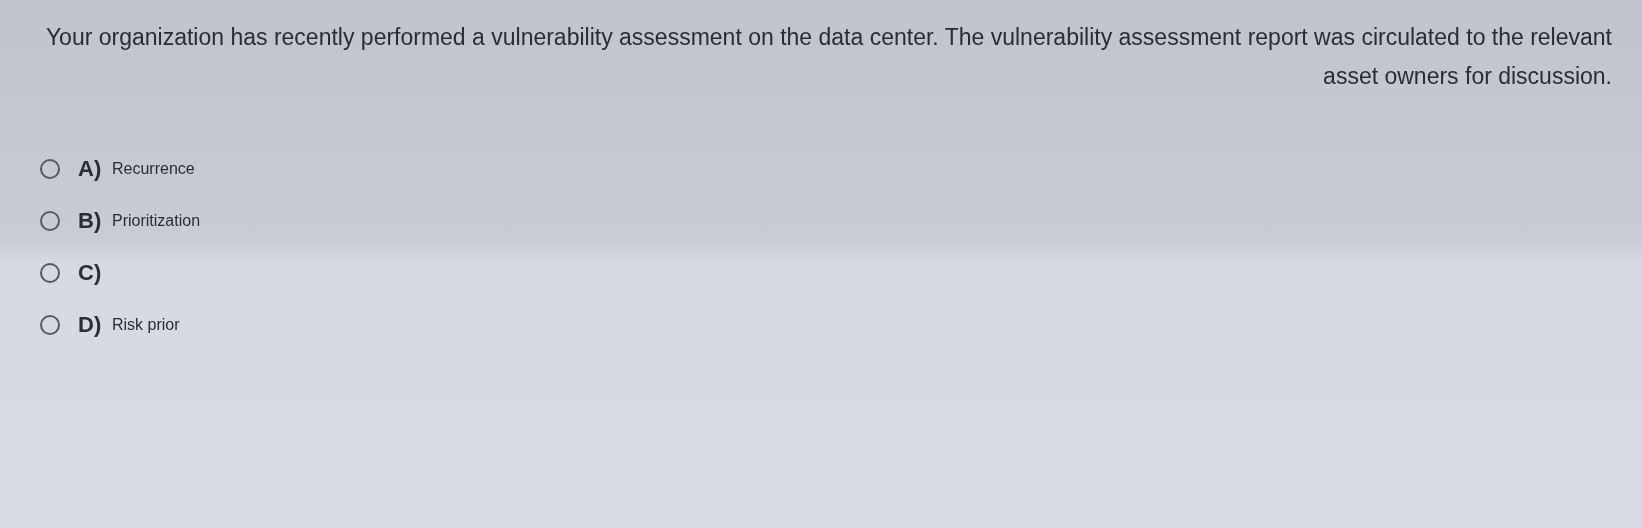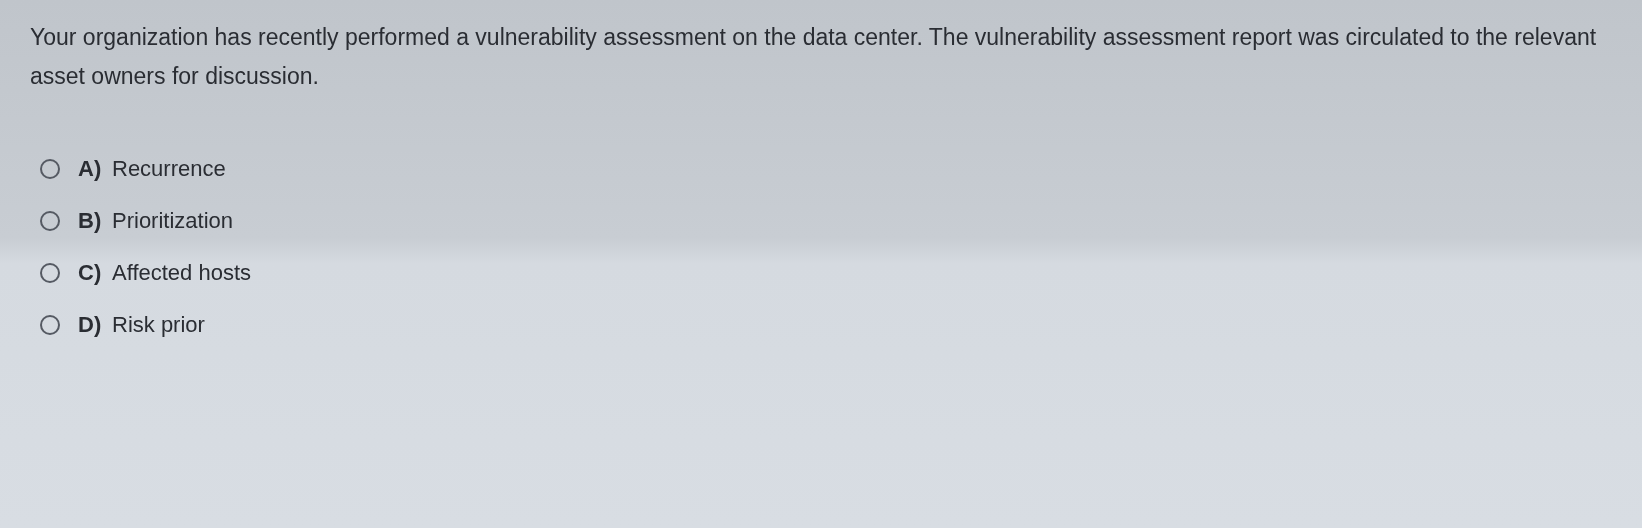--- a/index.html
+++ b/index.html
@@ -17,20 +17,21 @@
       overflow: hidden;
     }
     .question-block {
       margin-bottom: 60px;
     }
     .question-text {
       font-size: 23px;
       line-height: 1.7;
       color: #2a2d33;
       font-weight: 400;
+      text-align: right;
     }
     .question-text p {
       margin-bottom: 24px;
     }
     .options-block {
       padding-left: 10px;
     }
     .option-row {
       display: flex;
       align-items: center;
@@ -47,21 +48,21 @@
       background: transparent;
     }
     .option-letter {
       font-size: 22px;
       font-weight: 700;
       color: #2a2d33;
       margin-right: 6px;
       min-width: 28px;
     }
     .option-text {
-      font-size: 22px;
+      font-size: 16px;
       color: #2a2d33;
       font-weight: 400;
     }
   </style>
 </head>
 <body>
 
 <div class="question-block">
   <div class="question-text">
     <p>Your organization has recently performed a vulnerability assessment on the data center. The vulnerability assessment report was circulated to the relevant asset owners for discussion.</p>
@@ -78,21 +79,20 @@
 
   <div class="option-row">
     <span class="radio-circle"></span>
     <span class="option-letter">B)</span>
     <span class="option-text">Prioritization</span>
   </div>
 
   <div class="option-row">
     <span class="radio-circle"></span>
     <span class="option-letter">C)</span>
-    <span class="option-text">Affected hosts</span>
   </div>
 
   <div class="option-row">
     <span class="radio-circle"></span>
     <span class="option-letter">D)</span>
     <span class="option-text">Risk prior</span>
   </div>
 
 </div>
 

